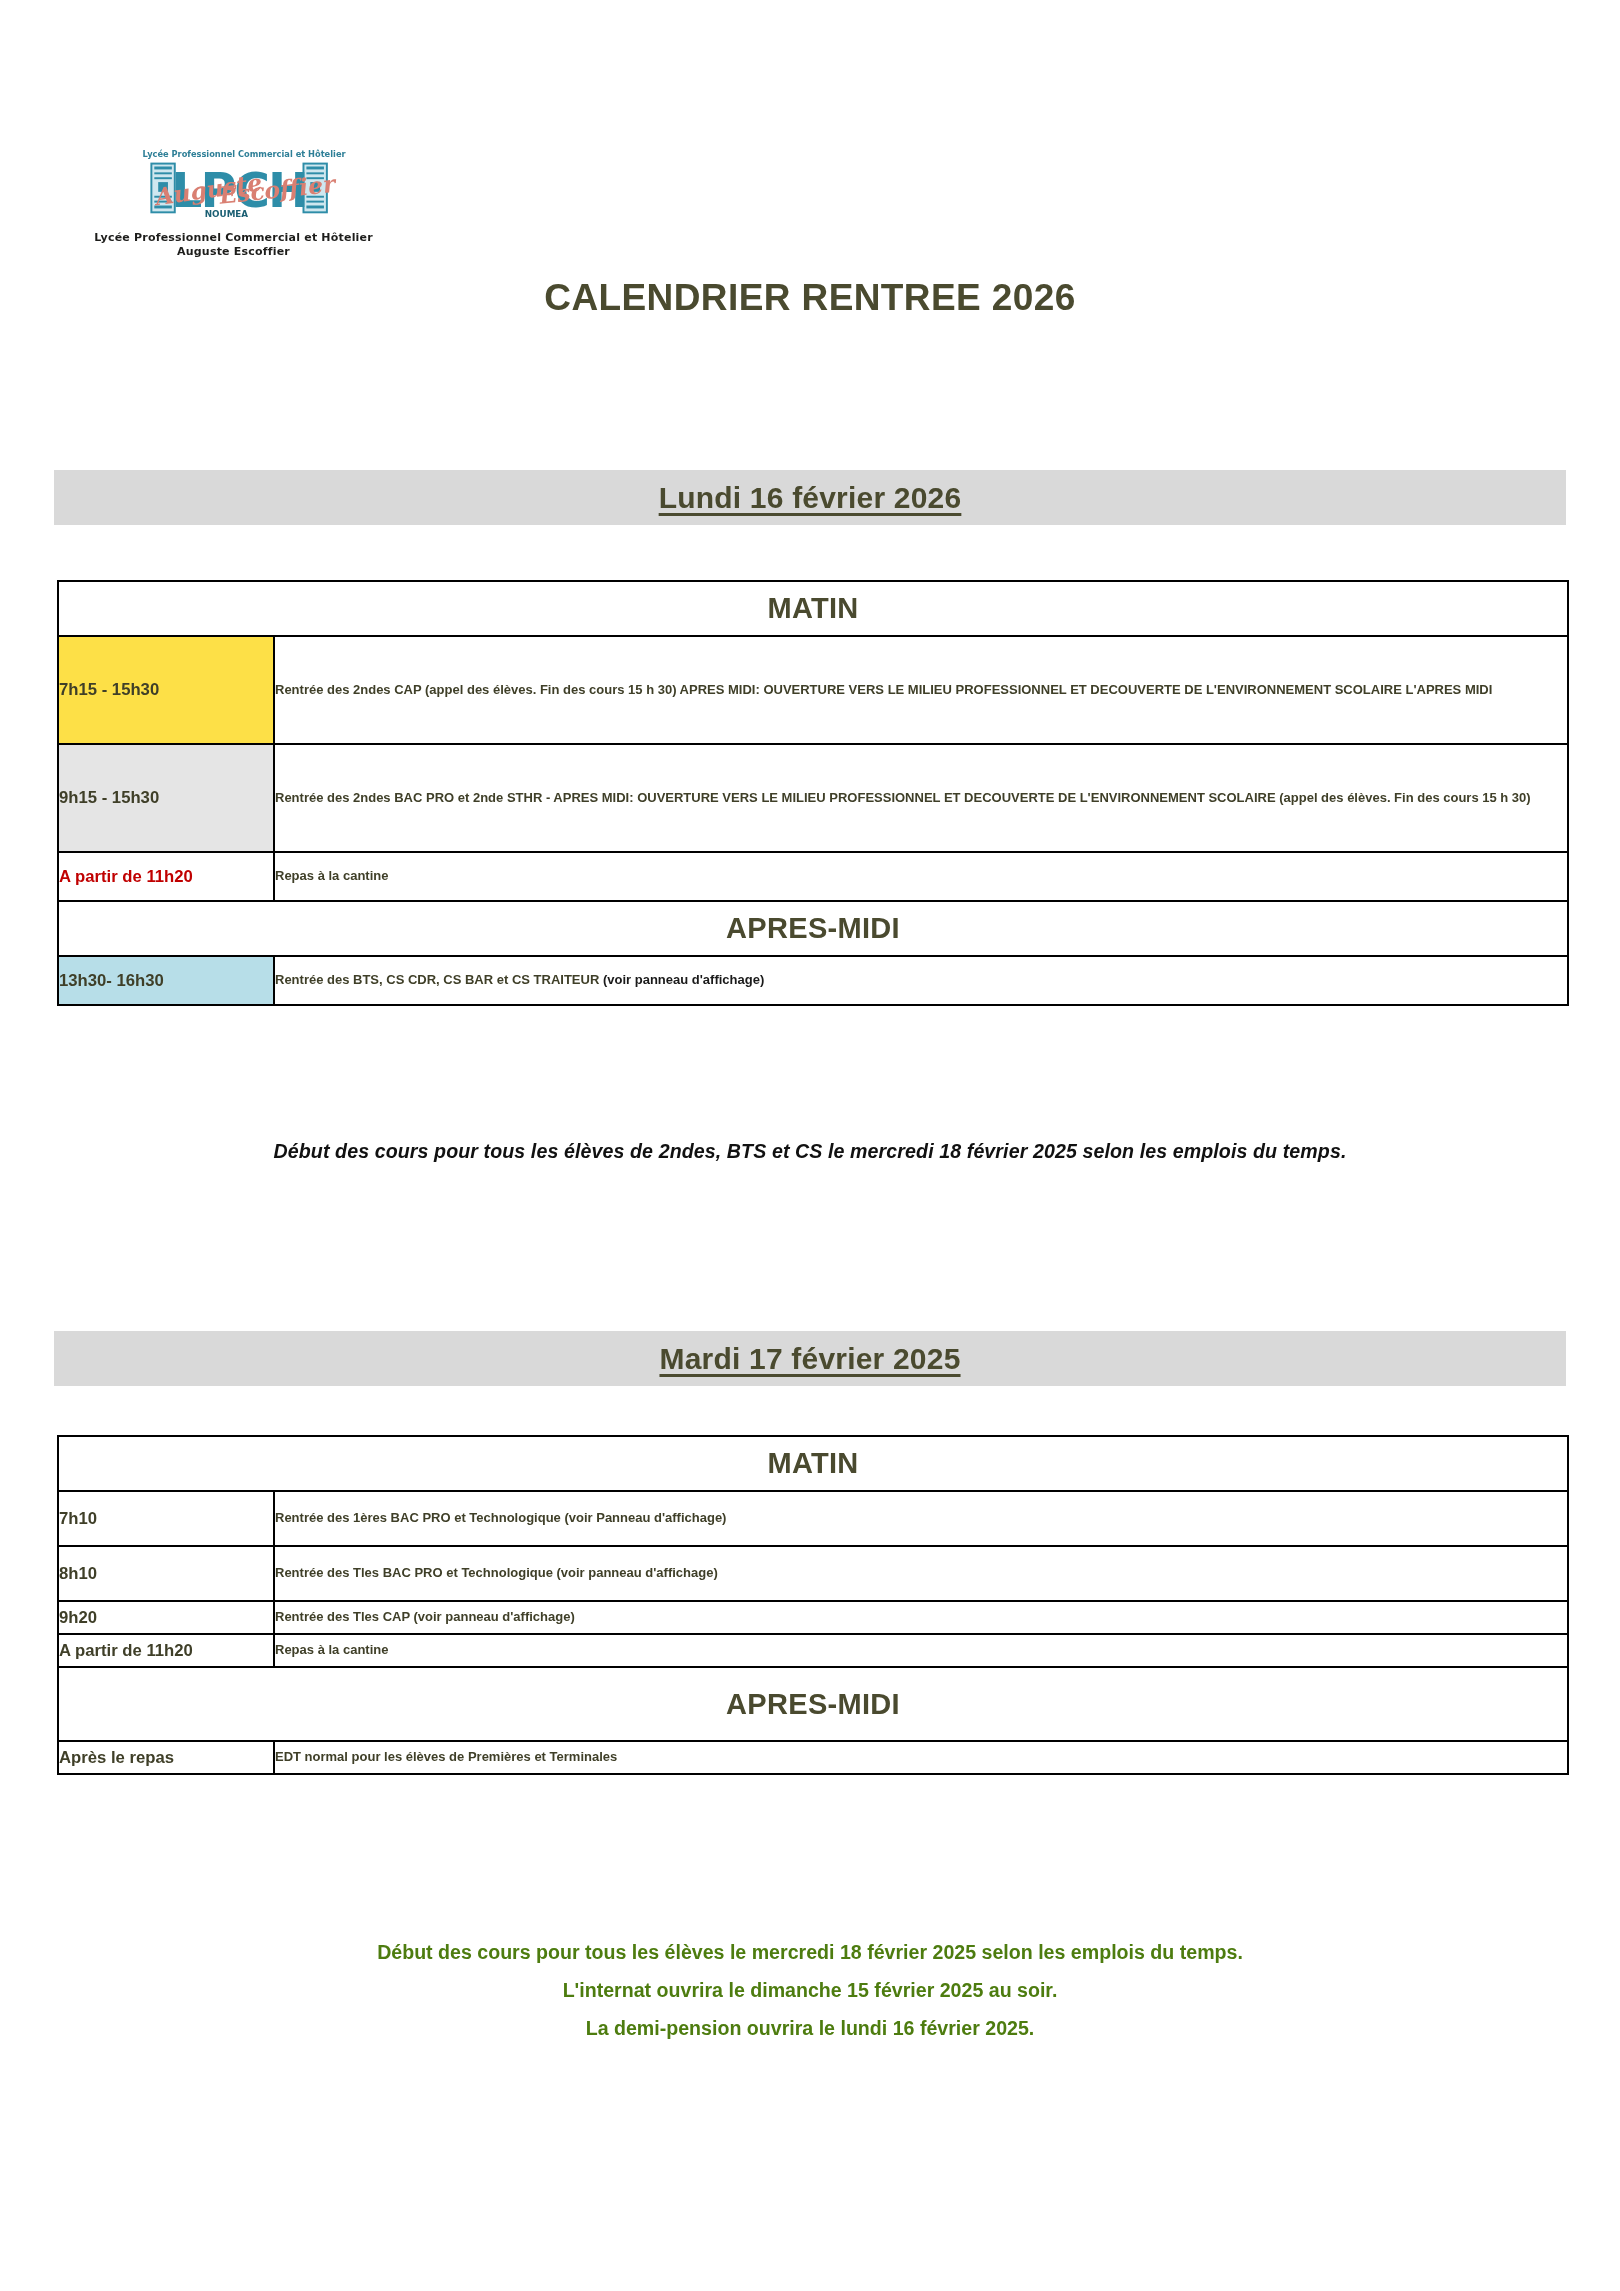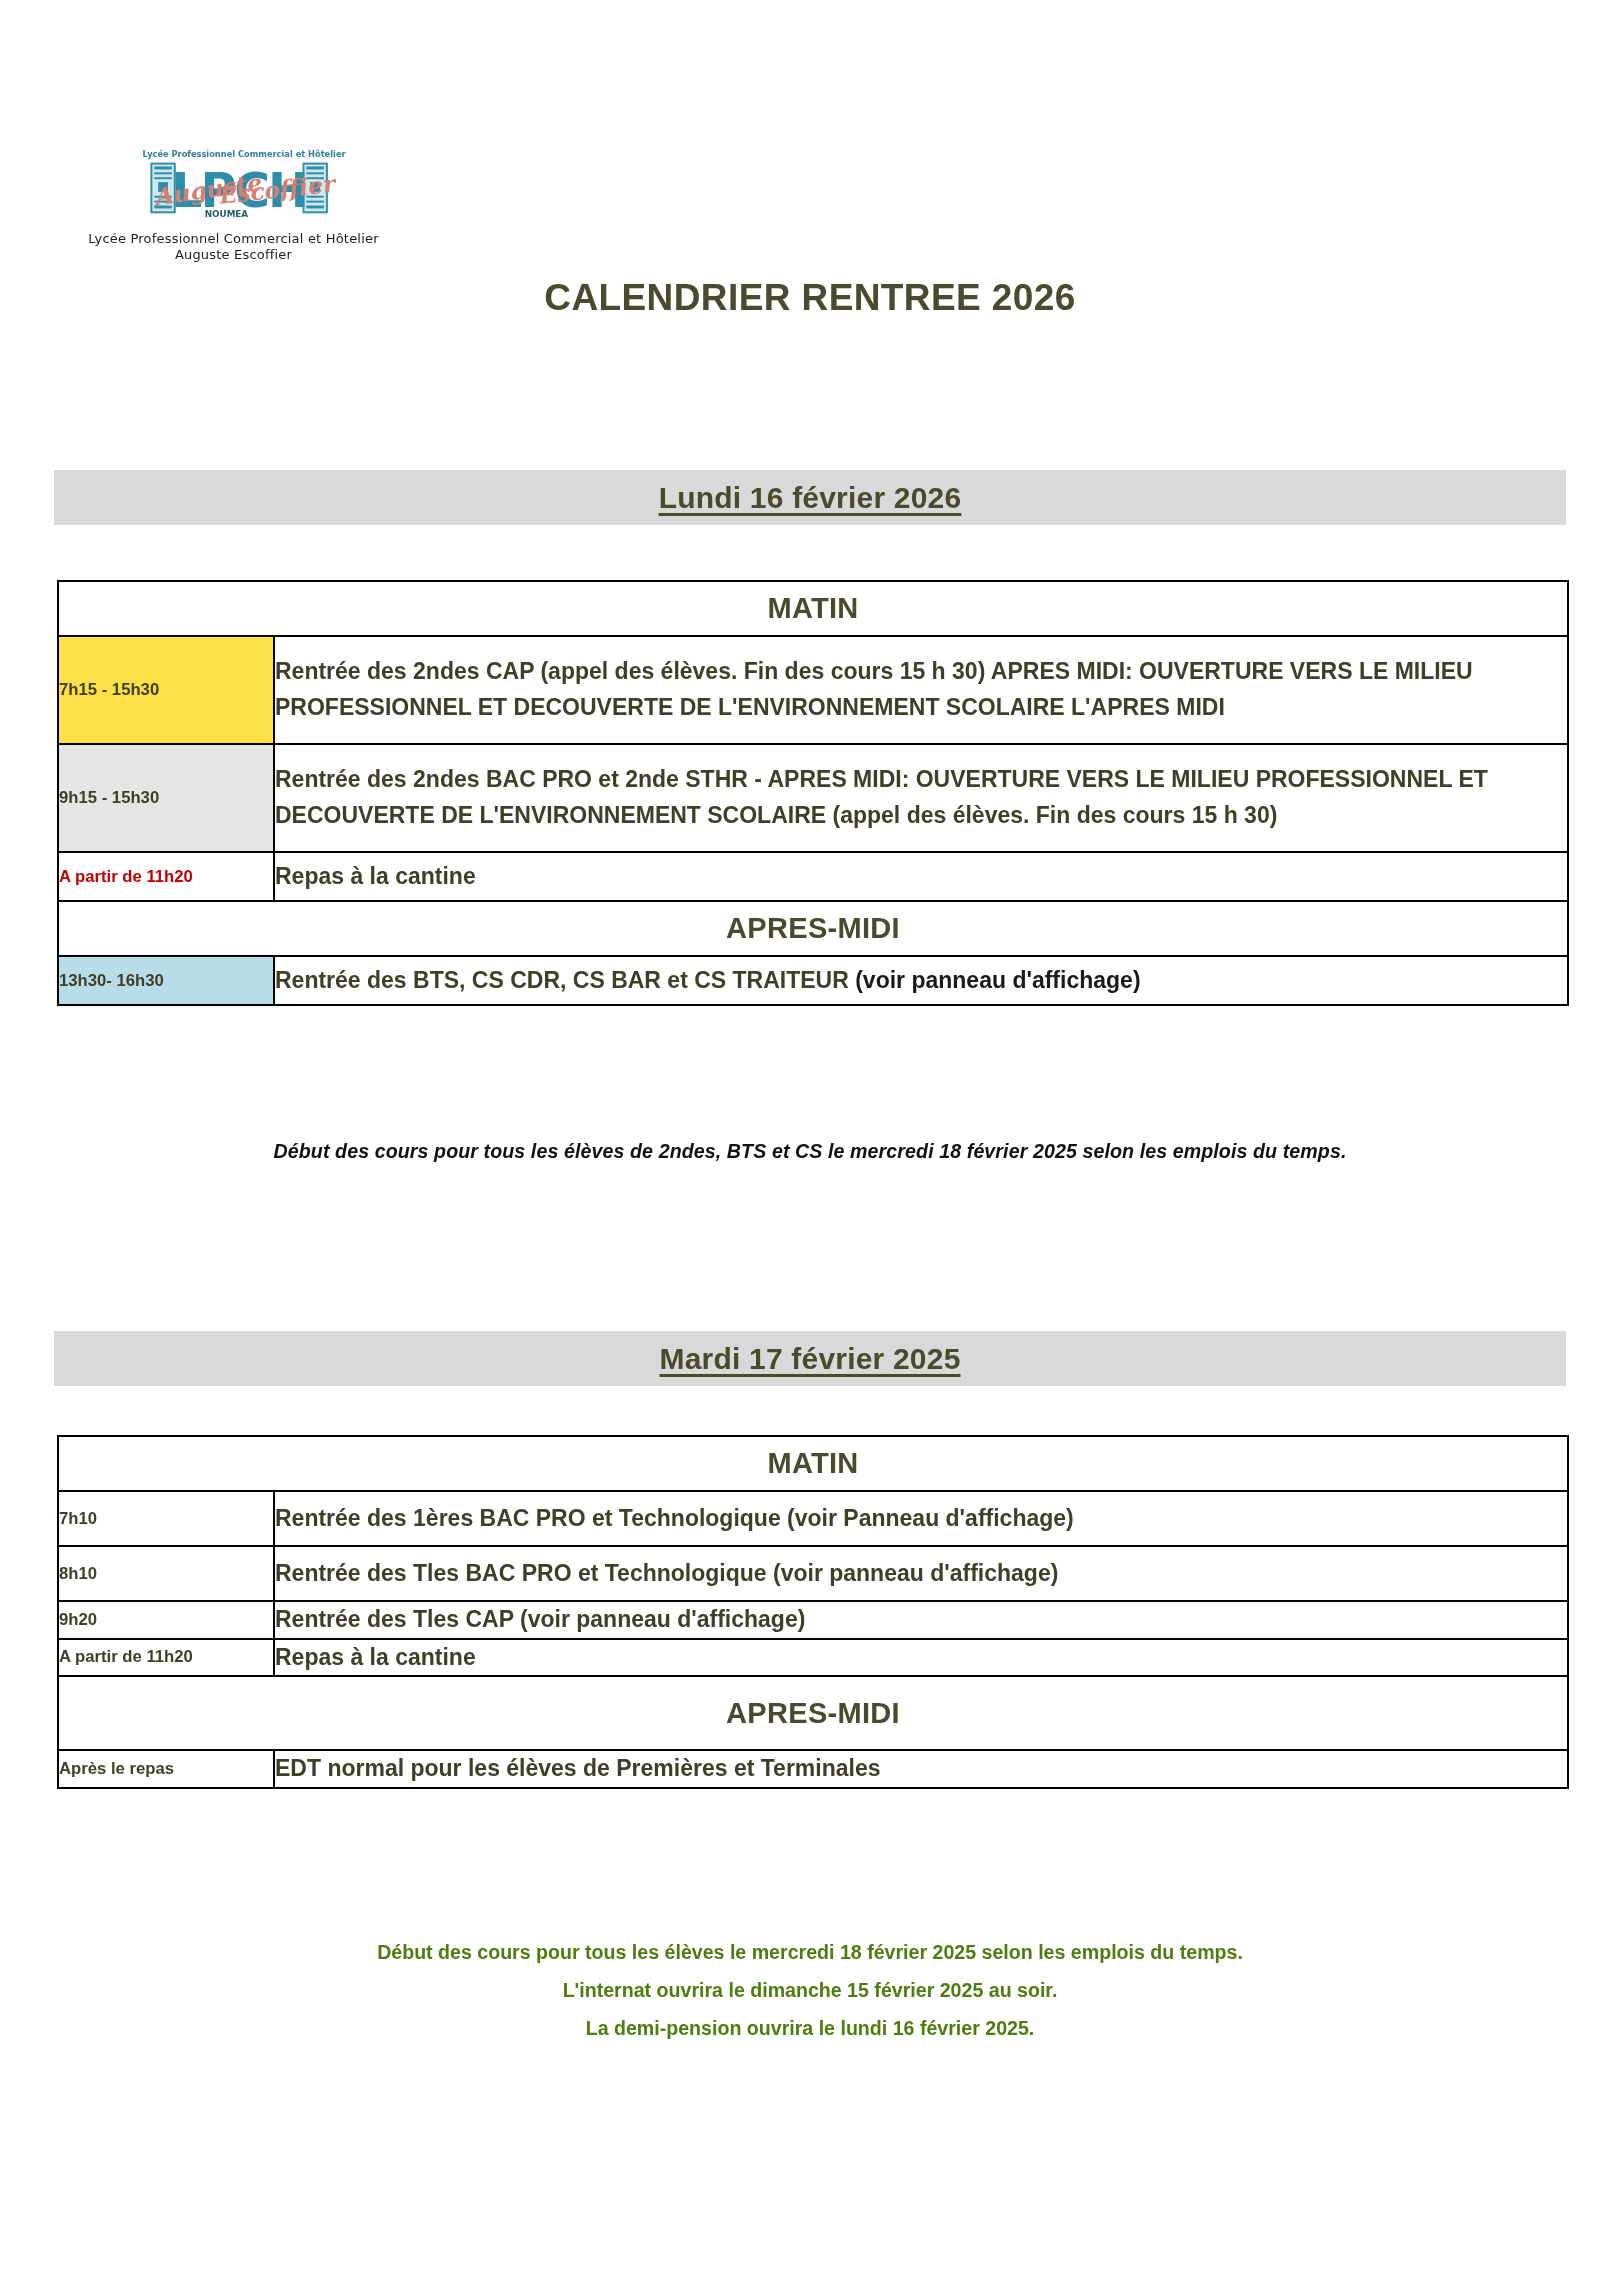--- a/index.html
+++ b/index.html
@@ -43,22 +43,22 @@
     width: 216px;
     height: 78px;
     margin: 0 auto;
     position: relative;
     display: block;
   }
   .logo-svg { display: block; }
   .logo-caption {
     margin-top: 5.9px;
     font-family: "DejaVu Sans", sans-serif;
-    font-size: 13px;
-    font-weight: 400;
+    font-size: 11px;
+    font-weight: 700;
     line-height: 1.25;
     color: #1d1d1b;
     letter-spacing: 0.2px;
     width: 333px;
     margin-left: 0px;
   }
 
   .doc-title {
     position: absolute;
     left: 0;
@@ -113,21 +113,21 @@
     height: 55px;
     letter-spacing: 0.3px;
   }
   .time-cell {
     font-size: 16.7px;
     font-weight: 700;
     color: #3f3f28;
     padding: 3.9px 0 3.9px 7.8px;
   }
   .desc-cell {
-    font-size: 23px;
+    font-size: 13px;
     font-weight: 700;
     color: #3f3f28;
     padding: 3.9px 9.8px 3.9px 11.8px;
     line-height: 1.55;
   }
   .desc-cell .plain {
     color: #1a1a1a;
   }
   .bg-light { background: #fde047; }
   .bg-mid   { background: #e5e5e5; }

